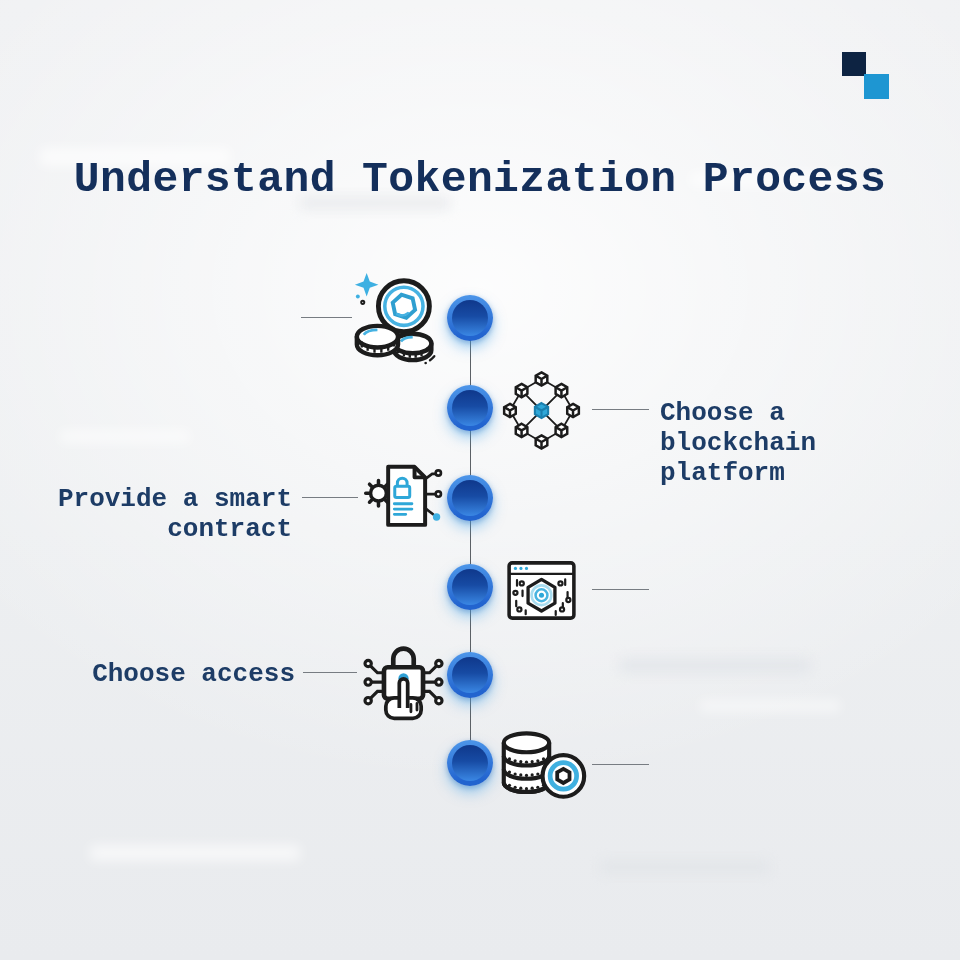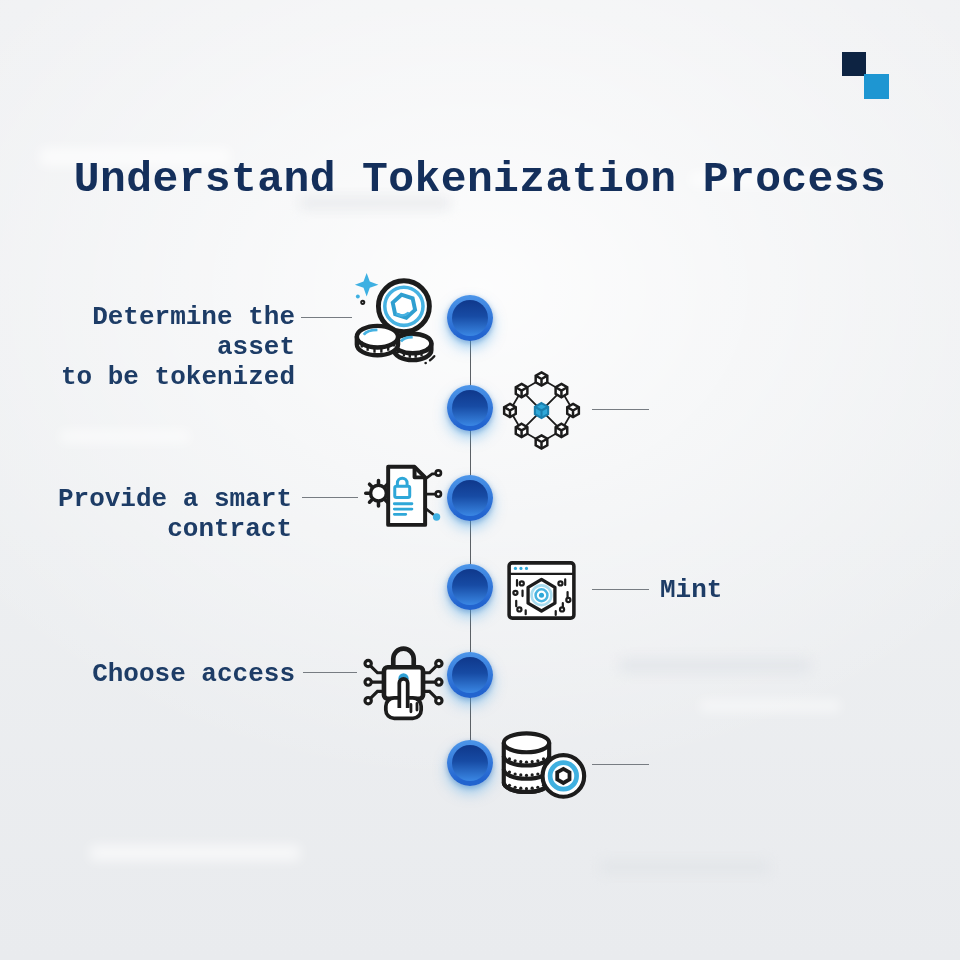--- a/index.html
+++ b/index.html
@@ -90,25 +90,24 @@
   <div class="node n5"></div>
   <div class="node n6"></div>
 
   <div class="conn c1"></div>
   <div class="conn c2"></div>
   <div class="conn c3"></div>
   <div class="conn c4"></div>
   <div class="conn c5"></div>
   <div class="conn c6"></div>
 
-  <div class="lbl lbl-r l1">Determine the asset
-to be tokenized</div>
+  <div class="lbl l2">Choose a blockchain
+platform</div>
   <div class="lbl lbl-r l3">Provide a smart
 contract</div>
-  <div class="lbl l4">Mint</div>
   <div class="lbl lbl-r l5">Choose access</div>
 
   <svg class="icon i1" viewBox="0 0 100 100">
     <path fill="#3eb0e2" d="M17 3 L20.2 11.8 L29 15 L20.2 18.2 L17 27 L13.8 18.2 L5 15 L13.8 11.8 Z"></path>
     <circle cx="8" cy="27" r="2" fill="#3eb0e2"></circle>
     <circle cx="13" cy="33" r="1.6" fill="none" stroke="#1c1c1c" stroke-width="2"></circle>
     <g stroke-linecap="round">
       <circle cx="55" cy="37" r="26" fill="#fff" stroke="#1c1c1c" stroke-width="5"></circle>
       <circle cx="55" cy="37" r="19.5" fill="none" stroke="#46b2e2" stroke-width="3.6"></circle>
       <g transform="translate(55 37) rotate(18)">

